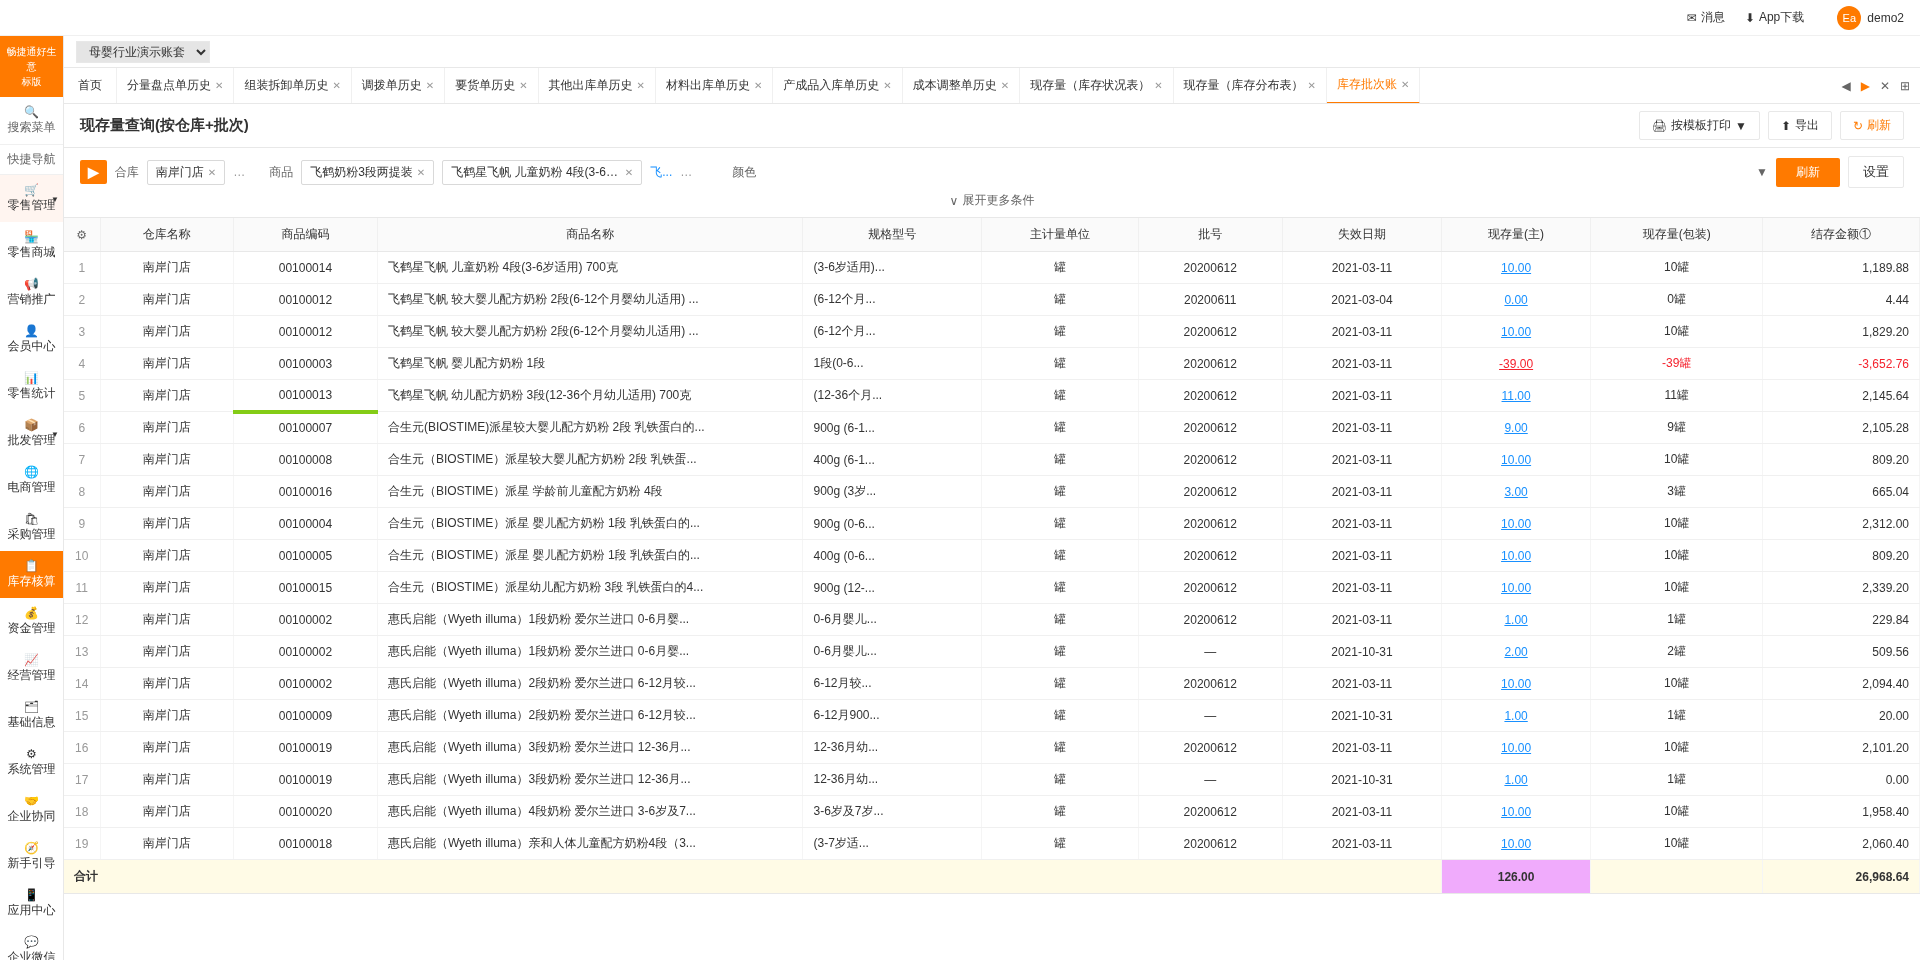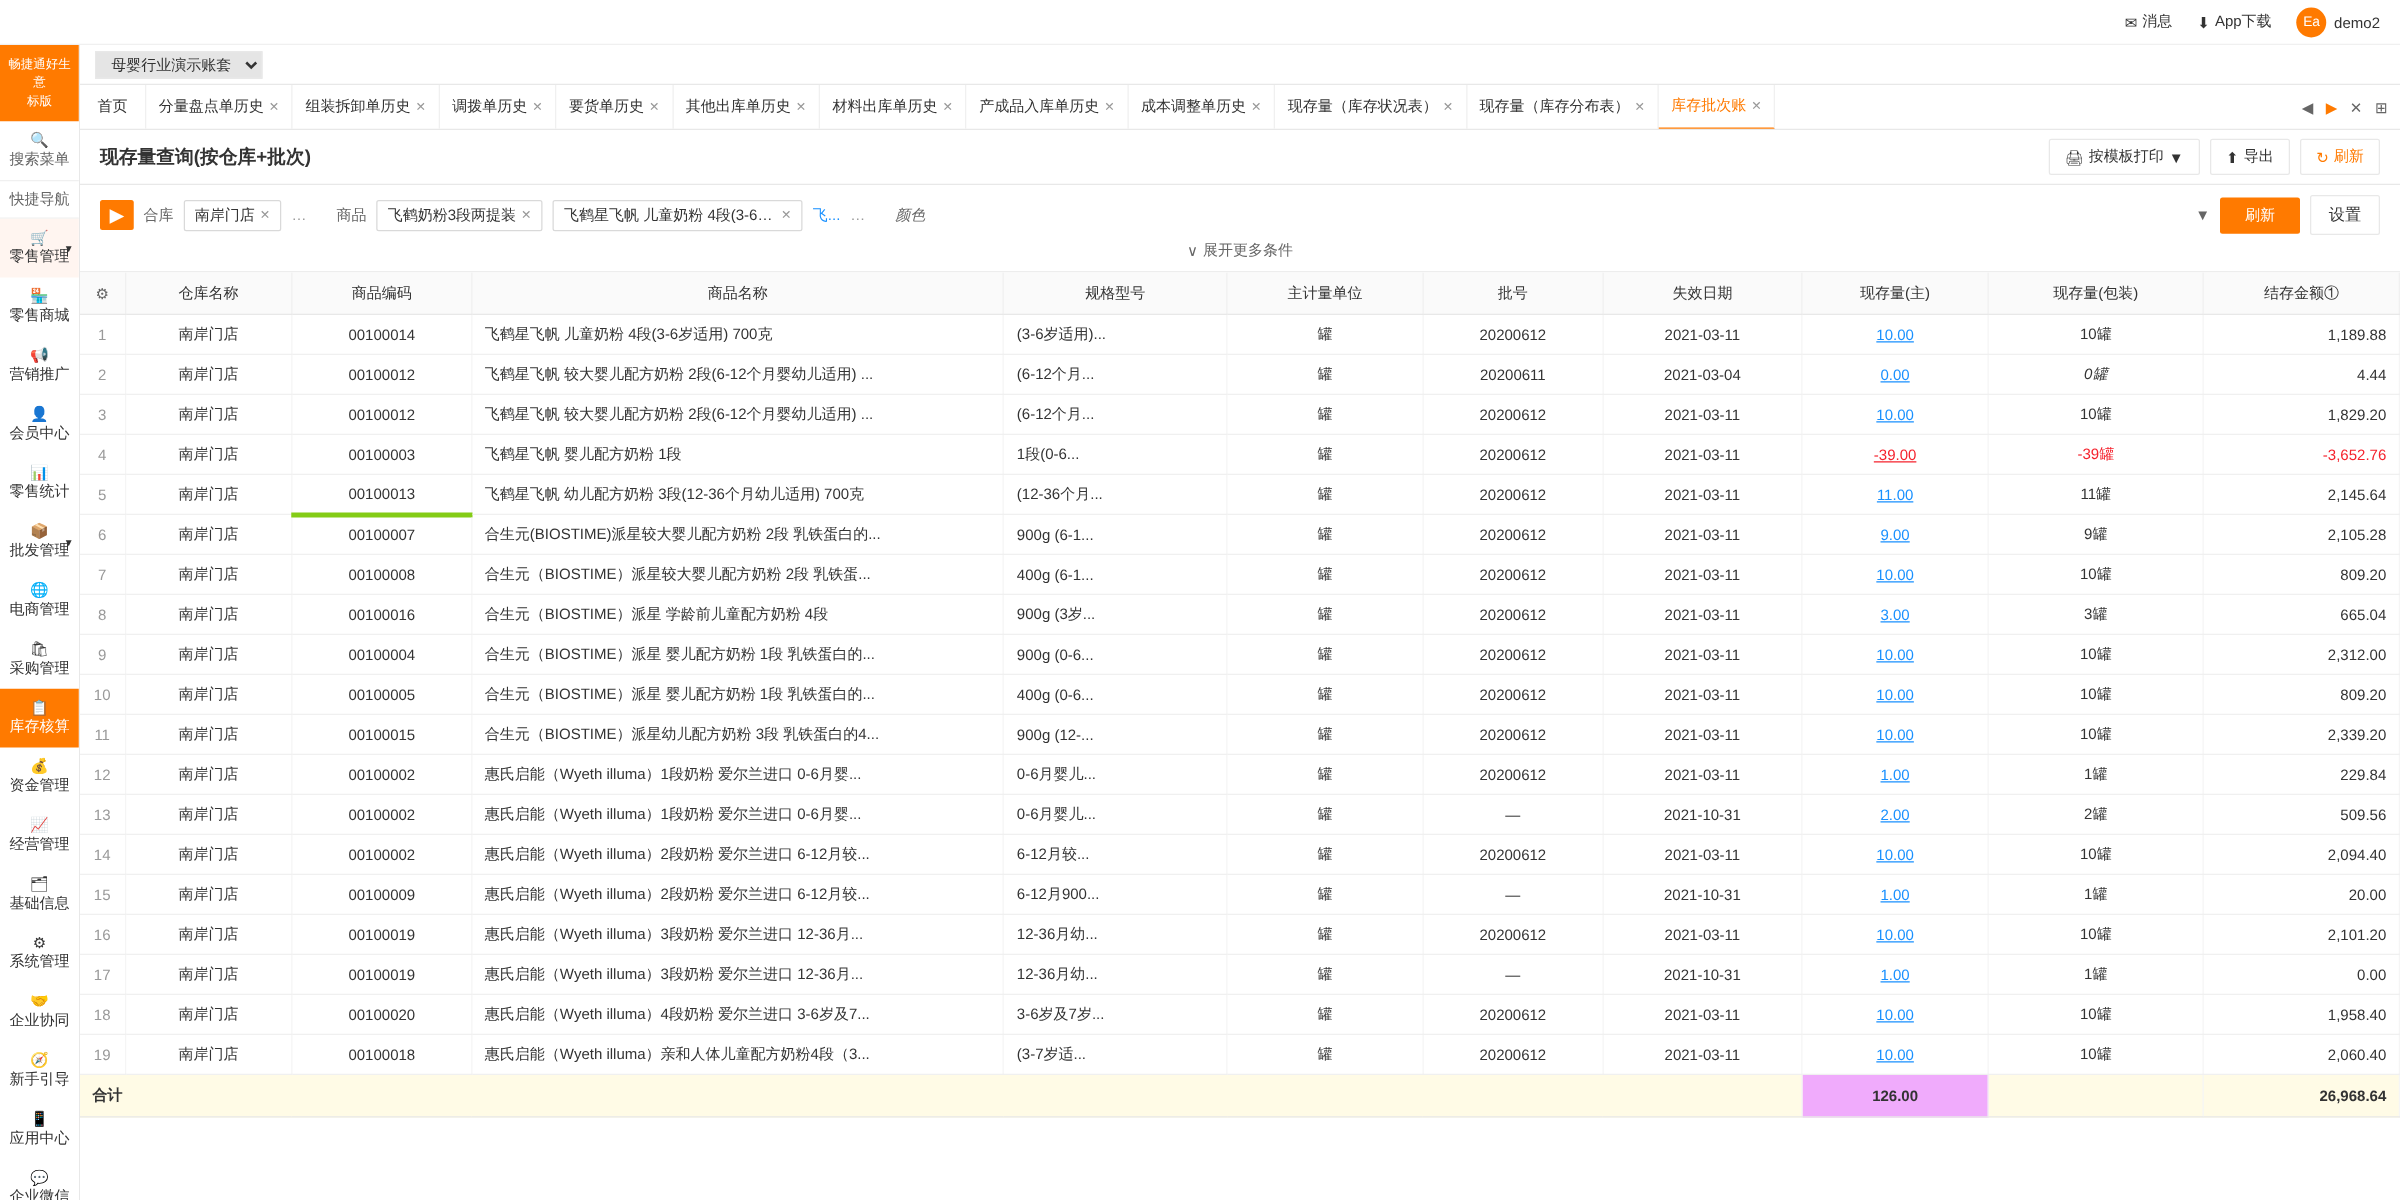--- a/index.html
+++ b/index.html
@@ -21,21 +21,21 @@
 
   <div style="background:#fff; height:36px; display:flex; align-items:center; justify-content:flex-end; padding:0 16px; border-bottom:1px solid #f0f0f0; gap:20px; flex-shrink:0;">
     <div style="display:flex; align-items:center; gap:4px; color:#333; cursor:pointer;">
       <span>✉</span>
       <span>消息</span>
     </div>
     <div style="display:flex; align-items:center; gap:4px; color:#333; cursor:pointer;">
       <span>⬇</span>
       <span>App下载</span>
     </div>
-    <div style="display:flex; align-items:center; gap:6px; color:#333; cursor:pointer;">
+    <div style="display:flex; align-items:center; gap:6px; color:#333; cursor:pointer;margin-left:13px;">
       <div style="width:24px;height:24px;border-radius:50%;background:#ff7a00;display:flex;align-items:center;justify-content:center;color:#fff;font-size:11px;">Ea</div>
       <span>demo2</span>
     </div>
   </div>
 
   <div style="display:flex; flex:1; overflow:hidden;">
 
     <div style="width:64px; background:#fff; display:flex; flex-direction:column; border-right:1px solid #e8e8e8; flex-shrink:0; overflow-y:auto;">
       <div style="background:#ff7a00; padding:8px 4px; text-align:center; color:#fff; font-size:11px; line-height:1.5; cursor:pointer;">
         <div style="font-size:10px;">畅捷通好生意</div>
@@ -192,21 +192,21 @@
               <span>飞鹤奶粉3段两提装</span>
               <span style="color:#999; font-size:10px; cursor:pointer;">✕</span>
             </div>
             <div style="background:#fff; border:1px solid #d9d9d9; padding:3px 8px; border-radius:2px; display:flex; align-items:center; gap:4px; color:#333; max-width:200px; overflow:hidden;">
               <span style="overflow:hidden;text-overflow:ellipsis;white-space:nowrap;">飞鹤星飞帆 儿童奶粉 4段(3-6岁适用) 700克</span>
               <span style="color:#999; font-size:10px; cursor:pointer;">✕</span>
             </div>
             <span style="color:#1890ff; cursor:pointer;">飞...</span>
             <span style="color:#999; cursor:pointer;">…</span>
 
-            <span style="color:#666; margin-left:16px;font-style:italic;">颜色</span>
+            <span style="color:#666; margin-left:32px;">颜色</span>
             <div style="flex:1; min-width:60px;"></div>
             <span style="color:#666; cursor:pointer;">▼</span>
 
             <button style="background:#ff7a00; color:#fff; border:none; padding:6px 20px; cursor:pointer; border-radius:2px; font-size:13px;">
               <span>刷新</span>
             </button>
             <button style="background:#fff; border:1px solid #e8e8e8; color:#333; padding:6px 14px; cursor:pointer; border-radius:2px; font-size:13px;">设置</button>
           </div>
           <div style="display:flex; align-items:center; justify-content:center; padding:4px 0; cursor:pointer; color:#666; gap:4px;">
             <span>∨</span>
@@ -248,21 +248,21 @@
                 <tr style="">
     <td style="padding:7px 10px; text-align:center; border-bottom:1px solid #f0f0f0; border-right:1px solid #f5f5f5; color:#999;">2</td>
     <td style="padding:7px 10px; text-align:center; border-bottom:1px solid #f0f0f0; border-right:1px solid #f5f5f5;">南岸门店</td>
     <td style="padding:7px 10px; text-align:center; border-bottom:1px solid #f0f0f0; border-right:1px solid #f5f5f5;">00100012</td>
     <td style="padding:7px 10px; text-align:left; border-bottom:1px solid #f0f0f0; border-right:1px solid #f5f5f5; max-width:220px; overflow:hidden; text-overflow:ellipsis; white-space:nowrap;" title="飞鹤星飞帆 较大婴儿配方奶粉 2段(6-12个月婴幼儿适用) ...">飞鹤星飞帆 较大婴儿配方奶粉 2段(6-12个月婴幼儿适用) ...</td>
     <td style="padding:7px 10px; text-align:left; border-bottom:1px solid #f0f0f0; border-right:1px solid #f5f5f5; white-space:nowrap;">(6-12个月...</td>
     <td style="padding:7px 10px; text-align:center; border-bottom:1px solid #f0f0f0; border-right:1px solid #f5f5f5;">罐</td>
     <td style="padding:7px 10px; text-align:center; border-bottom:1px solid #f0f0f0; border-right:1px solid #f5f5f5;">20200611</td>
     <td style="padding:7px 10px; text-align:center; border-bottom:1px solid #f0f0f0; border-right:1px solid #f5f5f5;">2021-03-04</td>
     <td style="padding:7px 10px; text-align:center; border-bottom:1px solid #f0f0f0; border-right:1px solid #f5f5f5; color:#1890ff; text-decoration:underline; cursor:pointer;">0.00</td>
-    <td style="padding:7px 10px; text-align:center; border-bottom:1px solid #f0f0f0; border-right:1px solid #f5f5f5; color:#333;font-style:italic;">0罐</td>
+    <td style="padding:7px 10px; text-align:center; border-bottom:1px solid #f0f0f0; border-right:1px solid #f5f5f5; color:#333;">0罐</td>
     <td style="padding:7px 10px; text-align:right; border-bottom:1px solid #f0f0f0; border-right:1px solid #f5f5f5; color:#333;">4.44</td>
   </tr>
                 <tr style="">
     <td style="padding:7px 10px; text-align:center; border-bottom:1px solid #f0f0f0; border-right:1px solid #f5f5f5; color:#999;">3</td>
     <td style="padding:7px 10px; text-align:center; border-bottom:1px solid #f0f0f0; border-right:1px solid #f5f5f5;">南岸门店</td>
     <td style="padding:7px 10px; text-align:center; border-bottom:1px solid #f0f0f0; border-right:1px solid #f5f5f5;">00100012</td>
     <td style="padding:7px 10px; text-align:left; border-bottom:1px solid #f0f0f0; border-right:1px solid #f5f5f5; max-width:220px; overflow:hidden; text-overflow:ellipsis; white-space:nowrap;" title="飞鹤星飞帆 较大婴儿配方奶粉 2段(6-12个月婴幼儿适用) ...">飞鹤星飞帆 较大婴儿配方奶粉 2段(6-12个月婴幼儿适用) ...</td>
     <td style="padding:7px 10px; text-align:left; border-bottom:1px solid #f0f0f0; border-right:1px solid #f5f5f5; white-space:nowrap;">(6-12个月...</td>
     <td style="padding:7px 10px; text-align:center; border-bottom:1px solid #f0f0f0; border-right:1px solid #f5f5f5;">罐</td>
     <td style="padding:7px 10px; text-align:center; border-bottom:1px solid #f0f0f0; border-right:1px solid #f5f5f5;">20200612</td>

